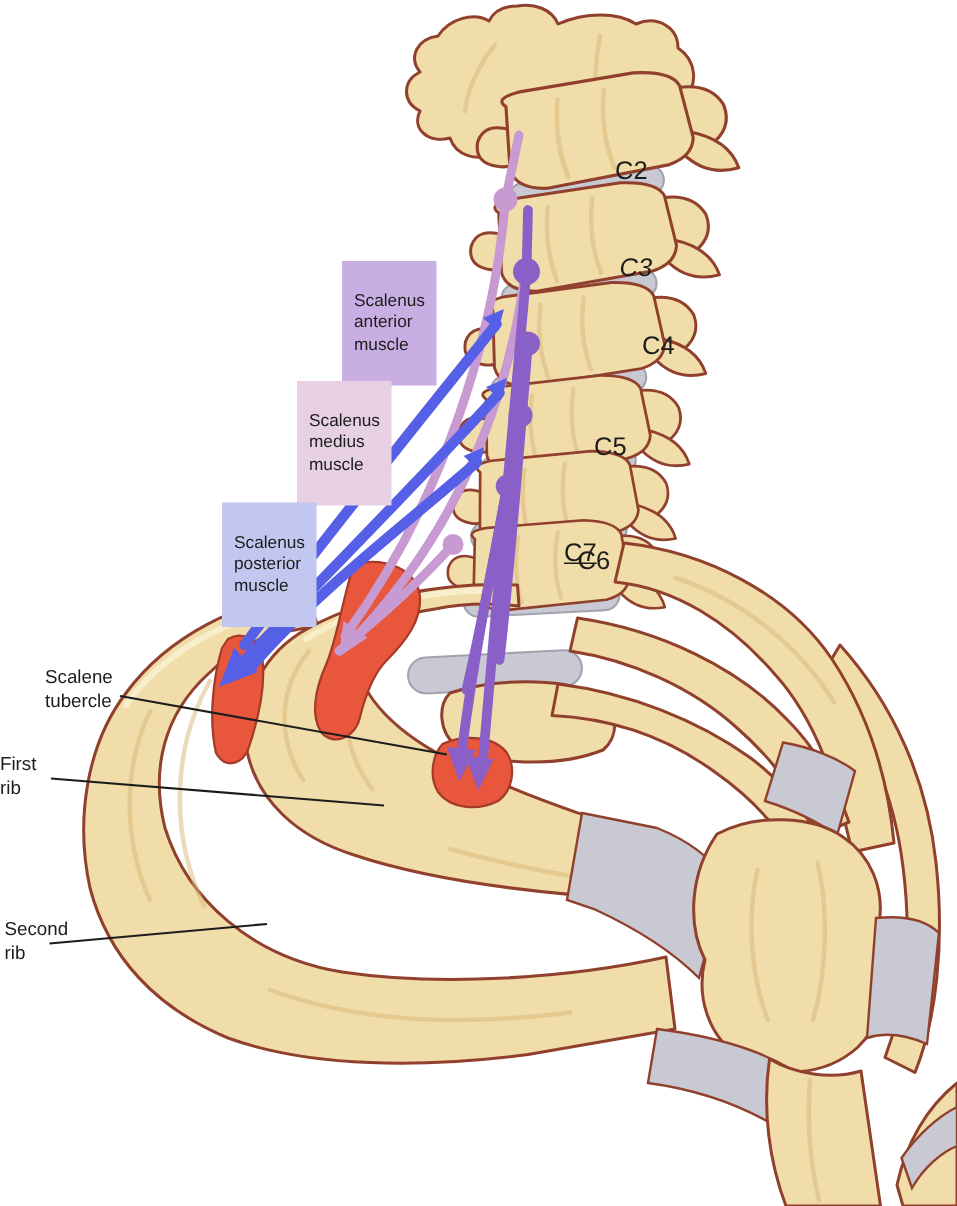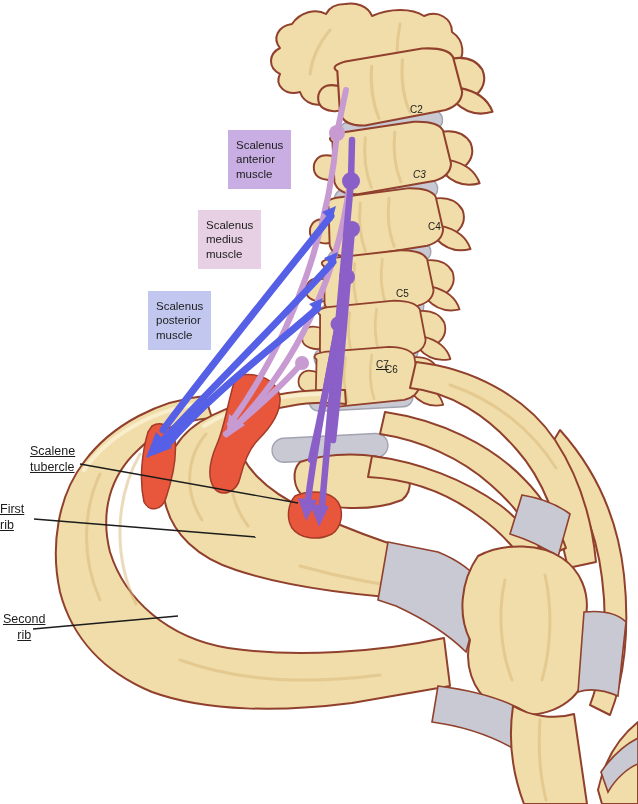--- a/index.html
+++ b/index.html
@@ -15,26 +15,26 @@
   .m-ant{stroke:var(--anterior);stroke-width:6;fill:none;stroke-linecap:round;}
   .m-med{stroke:var(--medius);stroke-width:6.5;fill:none;stroke-linecap:round;}
   .m-post{stroke:var(--posterior);stroke-width:7;fill:none;stroke-linecap:round;}
   .f-ant{fill:var(--anterior);}
   .f-med{fill:var(--medius);}
   .f-post{fill:var(--posterior);}
   .shade{stroke:var(--bone-shade);fill:none;opacity:.5;stroke-width:3;stroke-linecap:round;}
   .hilite{stroke:#faf1d2;fill:none;opacity:.85;stroke-width:4;stroke-linecap:round;}
   
   .muscle-box{position:absolute;white-space:pre-line;font-size:11.5px;line-height:1.25;
-              color:var(--text);padding:8px 8px;}
+              color:var(--text);padding:20px 8px;margin-top:44px;}
   .box-anterior{background:var(--box-anterior);}
   .box-medius{background:var(--box-medius);}
   .box-posterior{background:var(--box-posterior);}
-  .c-label{position:absolute;font-size:10px;color:var(--text);}
-  .plain-label{position:absolute;white-space:pre-line;font-size:12.5px;line-height:1.28;color:var(--text);text-decoration:underline;}
+  .c-label{position:absolute;font-size:17px;color:var(--text);}
+  .plain-label{position:absolute;white-space:pre-line;font-size:12.5px;line-height:1.28;color:var(--text);}
 </style>
 </head>
 <body>
 
 <div class="canvas">
 
 <svg width="638" height="804" viewBox="0 0 638 804">
   <defs>
     <g id="vert">
       <path class="bone" d="M-52,-8 q-18,-9 -24,4 q-4,13 11,17 q11,3 15,-6 z"></path>
@@ -185,16 +185,16 @@
 <span class="c-label" style="left:413px;top:169px;font-style:italic;">C3</span>
 <span class="c-label" style="left:428px;top:221px;">C4</span>
 <span class="c-label" style="left:396px;top:288px;">C5</span>
 <span class="c-label" style="left:385px;top:335px;margin-top:29px;">C6</span>
 <span class="c-label" style="left:376px;top:359px;text-decoration:underline;">C7</span>
 
 <div class="plain-label" style="left:30px;top:443px;">Scalene
 tubercle</div>
 <div class="plain-label" style="left:0;top:501px;">First
 rib</div>
-<div class="plain-label" style="left:3px;top:611px;text-align:center;">Second
+<div class="plain-label" style="left:3px;top:611px;">Second
 rib</div>
 
 </div>
 
 </body></html>

